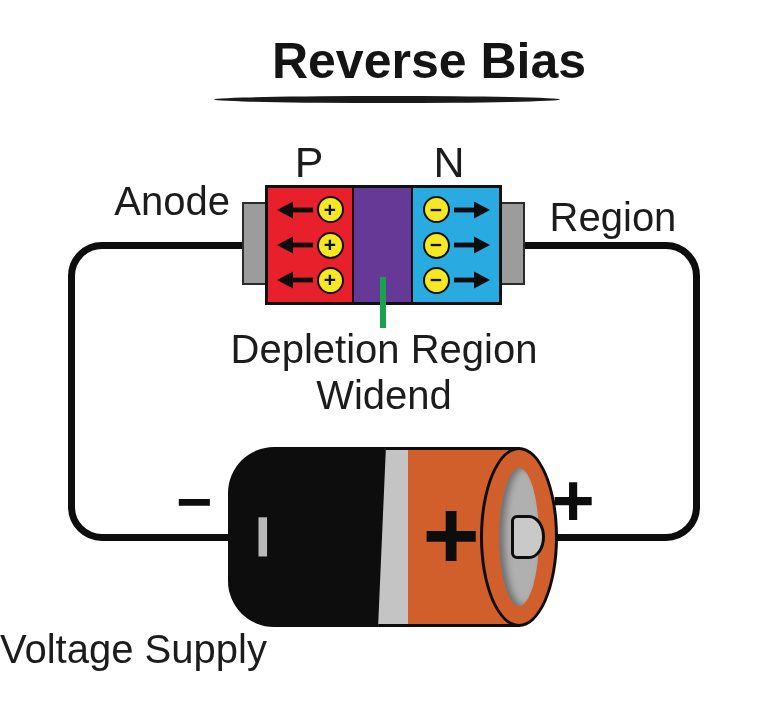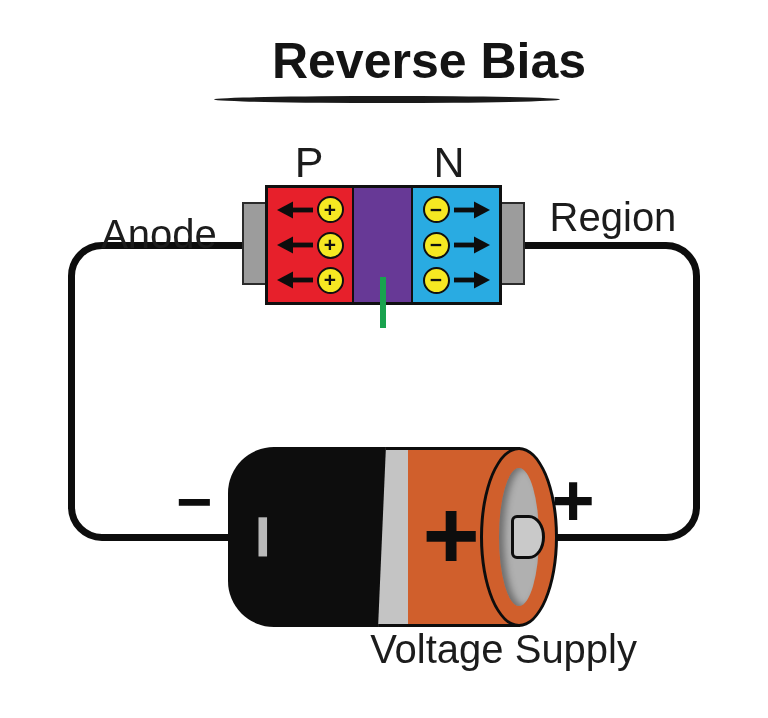--- a/index.html
+++ b/index.html
@@ -12,25 +12,25 @@
     font-size:50px;font-weight:700;color:#141414;line-height:1;margin-left:45px;}
   .title-underline{position:absolute;left:214px;top:96px;width:346px;height:7px;
     background:#1a1a1a;border-radius:50%;}
   
   .wire-loop{position:absolute;left:68px;top:242px;width:632px;height:299px;
     border:7px solid #0d0d0d;border-radius:34px;box-sizing:border-box;z-index:1;}
   
   .lbl{position:absolute;font-size:40px;line-height:1;color:#1c1c1c;text-align:center;z-index:5;}
   .p-label{left:287px;top:141px;width:44px;font-size:43px;}
   .n-label{left:427px;top:141px;width:44px;font-size:43px;}
-  .anode{left:88px;top:214px;width:142px;}
+  .anode{left:88px;top:181px;width:142px;text-align:right;}
   .cathode{left:531px;top:197px;width:164px;}
   .caption{position:absolute;left:0;top:326px;width:768px;text-align:center;
     font-size:40px;line-height:46px;color:#1c1c1c;z-index:5;}
-  .supply-label{position:absolute;left:0;top:629px;width:637px;text-align:right;
+  .supply-label{position:absolute;left:0;top:629px;width:637px;text-align:left;
     font-size:40px;line-height:1;color:#1c1c1c;z-index:5;}
   
   .terminal{position:absolute;top:202px;width:25px;height:83px;background:#9c9c9c;
     border:2px solid #2b2b2b;box-sizing:border-box;z-index:2;}
   .terminal.left{left:242px;}
   .terminal.right{left:500px;}
   .diode-body{position:absolute;left:265px;top:185px;width:237px;height:120px;
     border:3px solid #101010;box-sizing:border-box;display:flex;z-index:3;}
   .region{height:100%;display:flex;flex-direction:column;justify-content:space-evenly;
     align-items:center;box-sizing:border-box;}
@@ -135,20 +135,24 @@
         <div class="charge">−</div>
         <svg class="arrow-svg" width="36" height="20" viewBox="0 0 36 20">
             <polygon points="36,10 20,1.5 20,18.5" fill="#0d0d0d"></polygon>
             <rect x="0" y="7.6" width="22" height="4.8" fill="#0d0d0d"></rect>
           </svg>
       </div>
     </div>
   </div>
 
   <div class="green-pointer"></div>
+  <div class="caption">
+    <div>Depletion Region</div>
+    <div>Widend</div>
+  </div>
 
   <div class="ext-sign ext-minus">−</div>
   <div class="ext-sign ext-plus">+</div>
 
   <div class="battery">
     <div class="bat-black"></div>
     <div class="bat-band"></div>
     <div class="bat-orange"></div>
     <div class="bat-cap"></div>
     <div class="bat-inner"></div>

